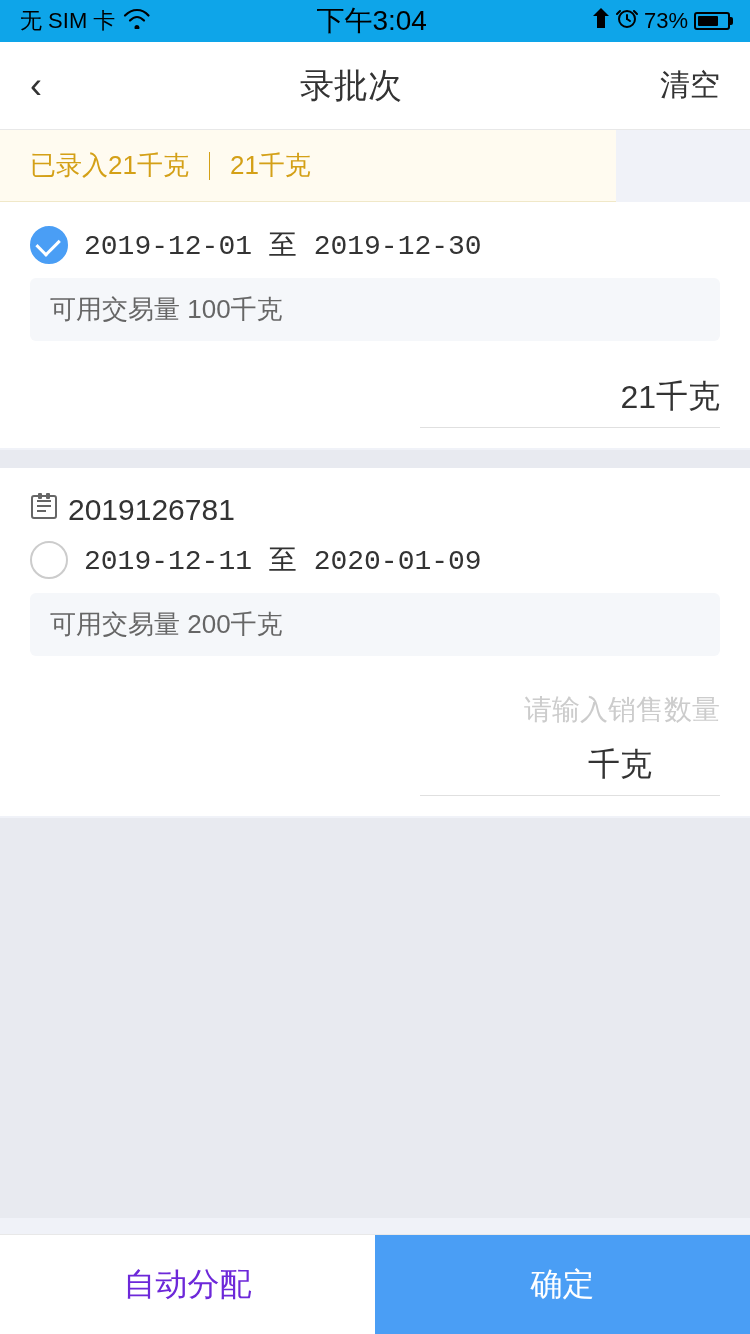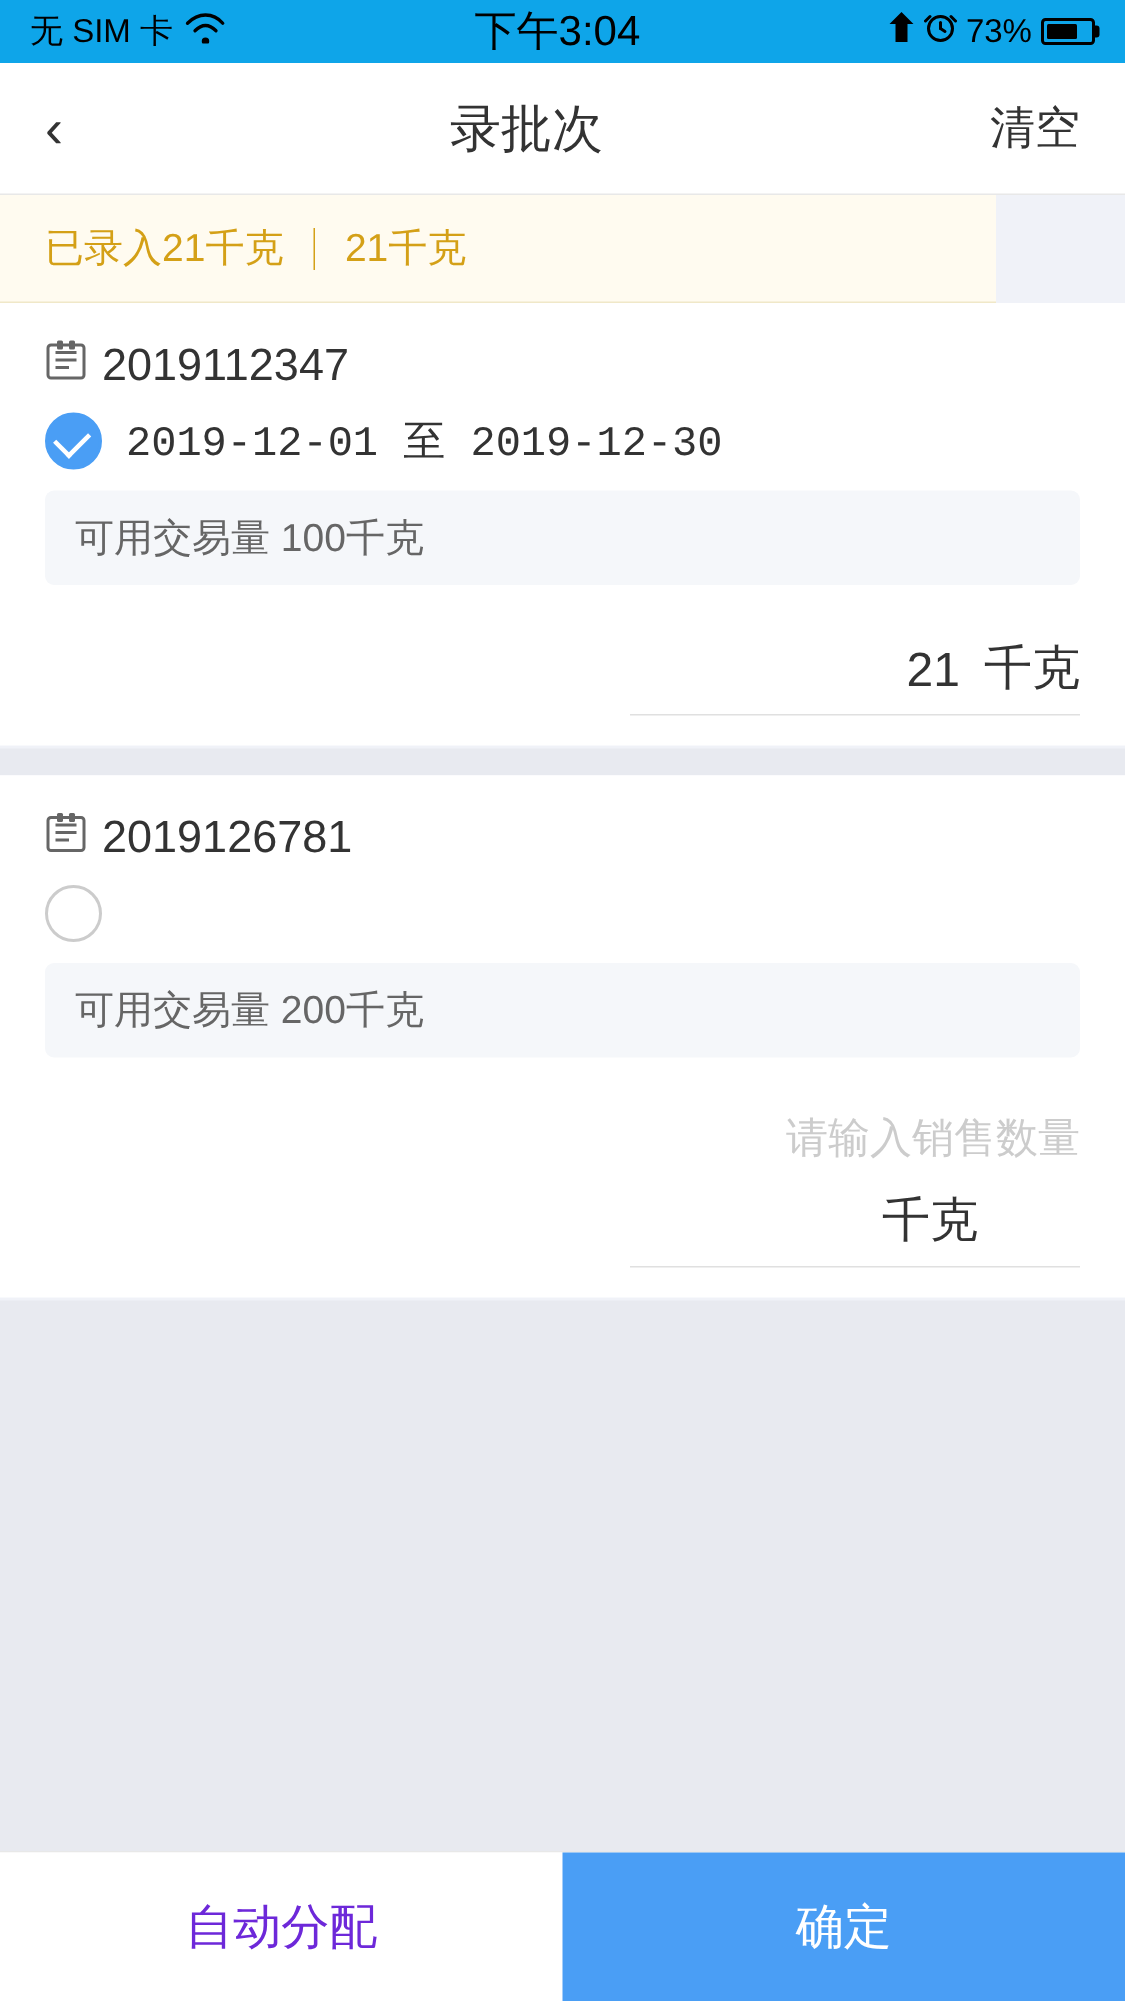--- a/index.html
+++ b/index.html
@@ -91,21 +91,21 @@
       font-weight: 500;
     }
     .nav-clear {
       font-size: 30px;
       color: #333;
       cursor: pointer;
     }
 
     
     .summary-bar {
-      width: 664px;
+      width: 616px;
       background: #fffbf0;
       padding: 18px 30px;
       display: flex;
       align-items: center;
       gap: 20px;
       border-bottom: 1px solid #f0e8c8;
     }
     .summary-text {
       font-size: 26px;
       color: #d4a017;
@@ -297,41 +297,28 @@
 </div>
 
 <div class="summary-bar">
   <span class="summary-text">已录入21千克</span>
   <div class="summary-divider"></div>
   <span class="summary-amount">21千克</span>
 </div>
 
 <div class="card-section">
   <div class="batch-card">
-    <div class="batch-header">
-      <span class="batch-icon">
-        <svg width="28" height="28" viewBox="0 0 28 28" fill="none">
-          <rect x="2" y="4" width="24" height="22" rx="2" stroke="#666" stroke-width="2" fill="none"></rect>
-          <line x1="7" y1="9" x2="21" y2="9" stroke="#666" stroke-width="2"></line>
-          <line x1="7" y1="14" x2="21" y2="14" stroke="#666" stroke-width="2"></line>
-          <line x1="7" y1="19" x2="16" y2="19" stroke="#666" stroke-width="2"></line>
-          <rect x="8" y="1" width="4" height="6" rx="1" fill="#666"></rect>
-          <rect x="16" y="1" width="4" height="6" rx="1" fill="#666"></rect>
-        </svg>
-      </span>
-      <span class="batch-number">2019112347</span>
-    </div>
     <div class="batch-row">
       <div class="radio-circle checked"></div>
       <span class="batch-date">2019-12-01 至 2019-12-30</span>
     </div>
     <div class="avail-box">可用交易量 100千克</div>
   </div>
   <div style="display:flex; flex-direction:column; align-items:flex-end; padding: 0 30px 20px 0;">
-    <div style="display:flex; align-items:center; justify-content:space-between; gap:16px; padding-right:0;">
+    <div style="display:flex; align-items:center; justify-content:space-between; padding-right:0;">
       <input class="quantity-input" type="text" value="21" style="text-align: right;">
       <span class="quantity-unit">千克</span>
     </div>
     <div style="width:300px; height:1px; background:#e0e0e0; margin-top:8px;"></div>
   </div>
 </div>
 
 <div class="section-divider"></div>
 
 <div class="card-section">
@@ -344,20 +331,21 @@
           <line x1="7" y1="14" x2="21" y2="14" stroke="#666" stroke-width="2"></line>
           <line x1="7" y1="19" x2="16" y2="19" stroke="#666" stroke-width="2"></line>
           <rect x="8" y="1" width="4" height="6" rx="1" fill="#666"></rect>
           <rect x="16" y="1" width="4" height="6" rx="1" fill="#666"></rect>
         </svg>
       </span>
       <span class="batch-number">2019126781</span>
     </div>
     <div class="batch-row">
       <div class="radio-circle"></div>
+      <span class="batch-date">2019-12-11 至 2020-01-09</span>
     </div>
     <div class="avail-box">可用交易量 200千克</div>
   </div>
   <div style="display:flex; flex-direction:column; align-items:flex-end; padding: 0 30px 20px 0;">
     <div style="display:flex; align-items:center; justify-content:flex-end; gap:16px; padding-right:0;flex-direction:column;">
       <input class="quantity-input" type="text" placeholder="请输入销售数量" style="text-align: right; color: rgb(204, 204, 204);">
       <span class="quantity-unit">千克</span>
     </div>
     <div style="width:300px; height:1px; background:#e0e0e0; margin-top:8px;"></div>
   </div>

